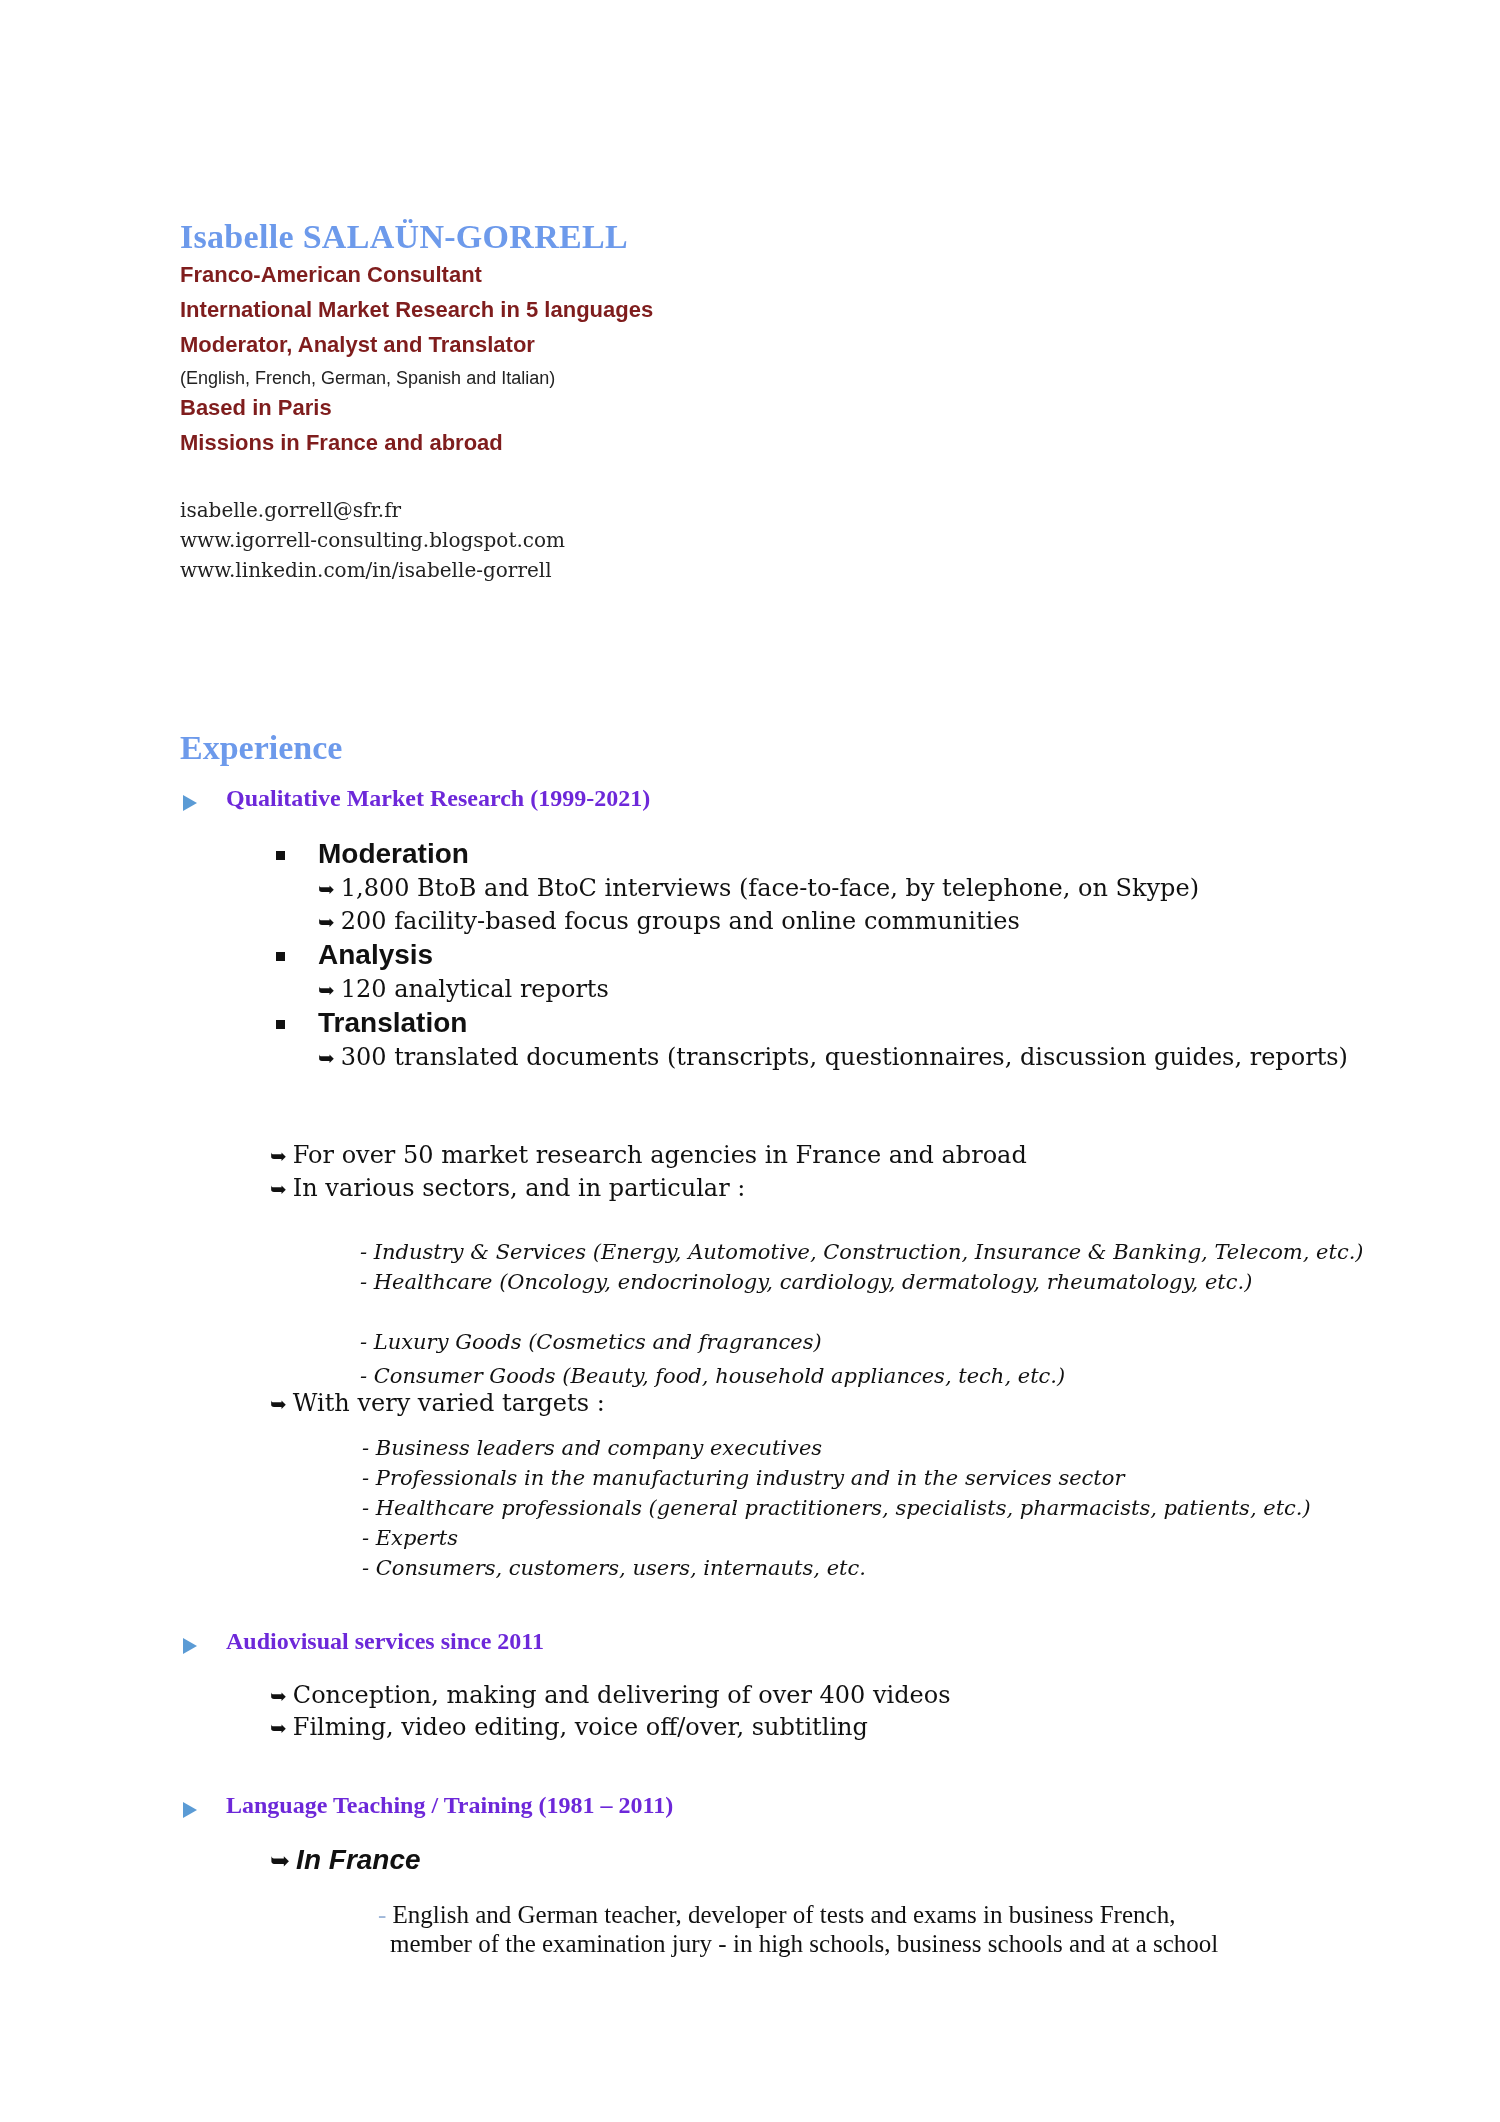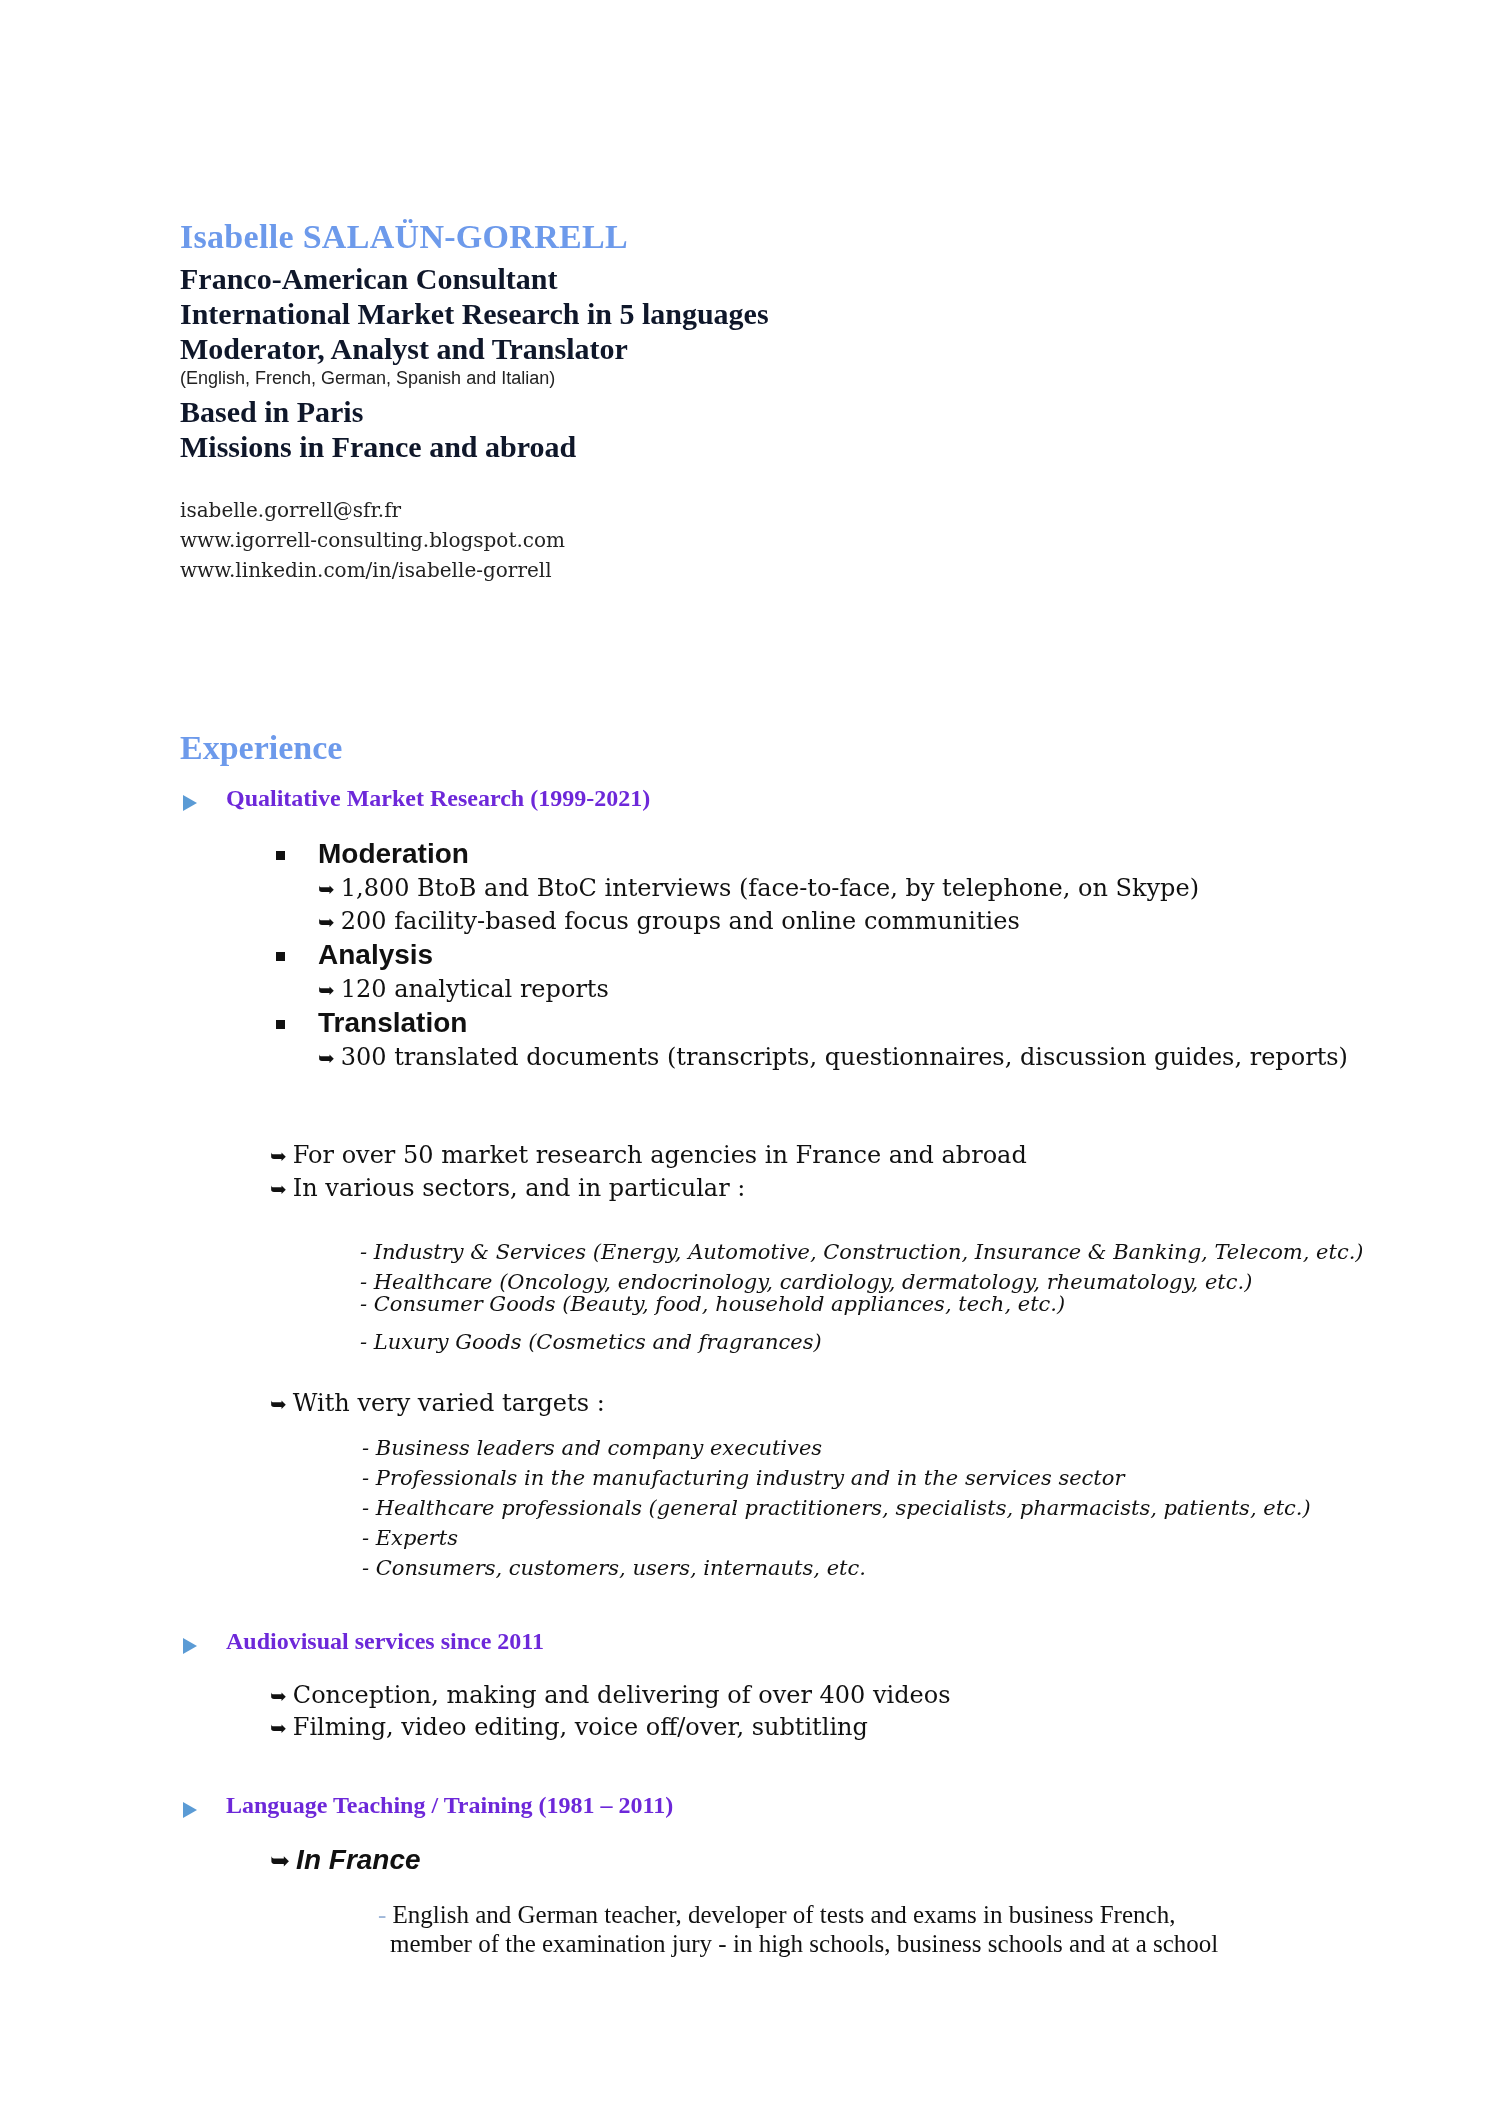--- a/index.html
+++ b/index.html
@@ -1,20 +1,20 @@
 <!DOCTYPE html>
 <html><head>
 <meta charset="utf-8">
 <style>
   html, body { margin: 0; padding: 0; background: #ffffff; }
   body { width: 1500px; height: 2122px; position: relative; overflow: hidden;
          font-family: "DejaVu Serif", serif; color: #111; }
   .abs { position: absolute; white-space: nowrap; margin-top: 38px; }
   .name { font-family: "Liberation Serif", serif; font-weight: bold; font-size: 34px; color: #6d9aeb; letter-spacing: 0.3px; }
-  .hl { font-family: Liberation Serif, serif; font-weight: bold; font-size: 30px; color: #0f172a; }
+  .hl { font-family: Liberation Sans, sans-serif; font-weight: bold; font-size: 22px; color: #7f1d1d; }
   .small { font-family: "Liberation Sans", sans-serif; font-size: 18px; color: #222; }
   .contact { font-family: "DejaVu Serif", serif; font-size: 20px; color: #222; }
   .section { font-family: "Liberation Serif", serif; font-weight: bold; font-size: 34px; color: #6d9aeb; }
   .h2 { font-family: Liberation Serif, serif; font-weight: bold; font-size: 24px; color: #6d28d9; }
   .tri { width: 0; height: 0; border-top: 8px solid transparent; border-bottom: 8px solid transparent; border-left: 14px solid #5b9bd5; }
   .sq { width: 9px; height: 9px; background: #111; }
   .h3 { font-family: "Liberation Sans", sans-serif; font-weight: bold; font-size: 28px; color: #111; }
   .line { font-family: "DejaVu Serif", serif; font-size: 24px; color: #111; }
   .arrow { font-family: "DejaVu Sans", sans-serif; font-size: 20px; color: #111; display: inline-block; margin-right: 6px; }
   .it { font-family: "DejaVu Serif", serif; font-style: italic; font-size: 21px; color: #111; }
@@ -65,21 +65,21 @@
 
 <div class="abs line" style="left:270px; top:1103px;">
   <span class="arrow">➥</span><span>For over 50 market research agencies in France and abroad</span>
 </div>
 <div class="abs line" style="left:270px; top:1136px;">
   <span class="arrow">➥</span><span>In various sectors, and in particular :</span>
 </div>
 
 <div class="abs it" style="left:360px; top:1202px;">- Industry &amp; Services (Energy, Automotive, Construction, Insurance &amp; Banking, Telecom, etc.)</div>
 <div class="abs it" style="left:360px; top:1232px;">- Healthcare (Oncology, endocrinology, cardiology, dermatology, rheumatology, etc.)</div>
-<div class="abs it" style="left:360px; top:1254px;">- Consumer Goods (Beauty, food, household appliances, tech, etc.)</div>
+<div class="abs it" style="left:360px; top:1326px;">- Consumer Goods (Beauty, food, household appliances, tech, etc.)</div>
 <div class="abs it" style="left:360px; top:1292px;font-style:italic;">- Luxury Goods (Cosmetics and fragrances)</div>
 
 <div class="abs line" style="left:270px; top:1351px;">
   <span class="arrow">➥</span><span>With very varied targets :</span>
 </div>
 
 <div class="abs it" style="left:362px; top:1398px;">- Business leaders and company executives</div>
 <div class="abs it" style="left:362px; top:1428px;">- Professionals in the manufacturing industry and in the services sector</div>
 <div class="abs it" style="left:362px; top:1458px;">- Healthcare professionals (general practitioners, specialists, pharmacists, patients, etc.)</div>
 <div class="abs it" style="left:362px; top:1488px;">- Experts</div>

